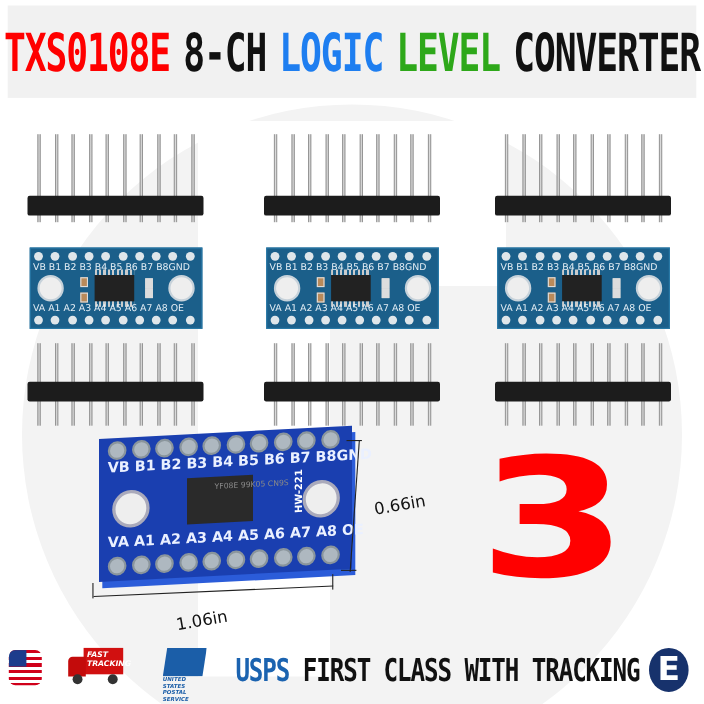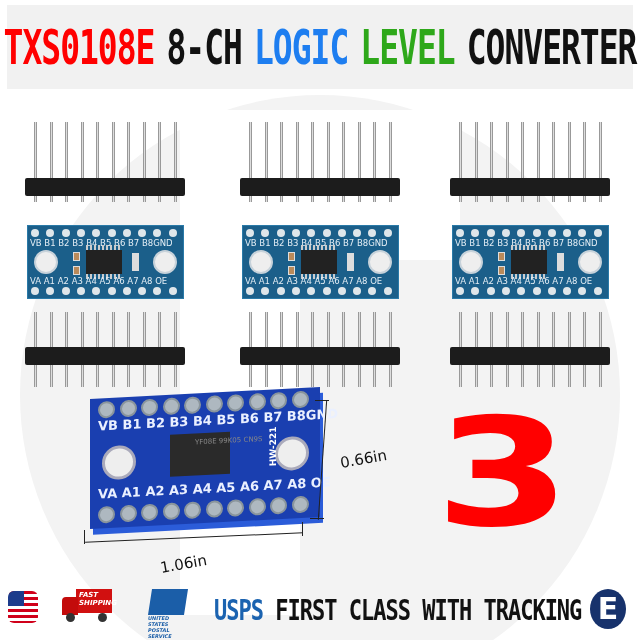--- a/index.html
+++ b/index.html
@@ -291,21 +291,21 @@
 
 <div class="footer">
   <div class="flag">
       <div class="canton"></div>
     </div>
   <div class="truck">
     <div class="body"></div>
       <div class="cab"></div>
     <div class="wheel" style="left:4px"></div>
       <div class="wheel" style="left:36px"></div>
-    <div class="ft">FAST SHIPPING</div>
+    <div class="ft">FAST TRACKING</div>
   </div>
   <div class="usps-logo">
     <div class="eagle"></div>
     <div class="ut">UNITED STATES POSTAL SERVICE</div>
   </div>
   <div class="ship-text">
     <span style="color:#1b63b0">USPS</span>
     <span style="color:#111">FIRST CLASS WITH TRACKING</span>
   </div>
   <div class="ebadge">E</div>

